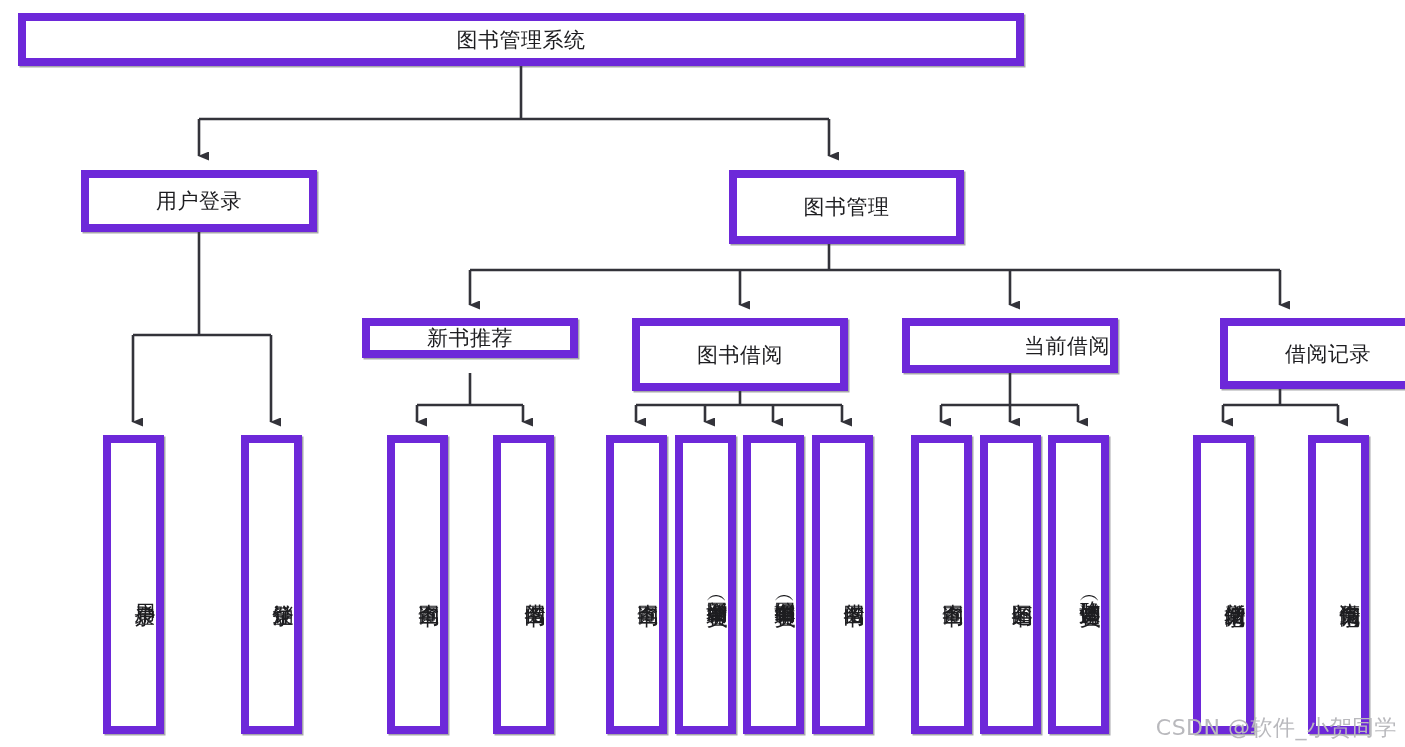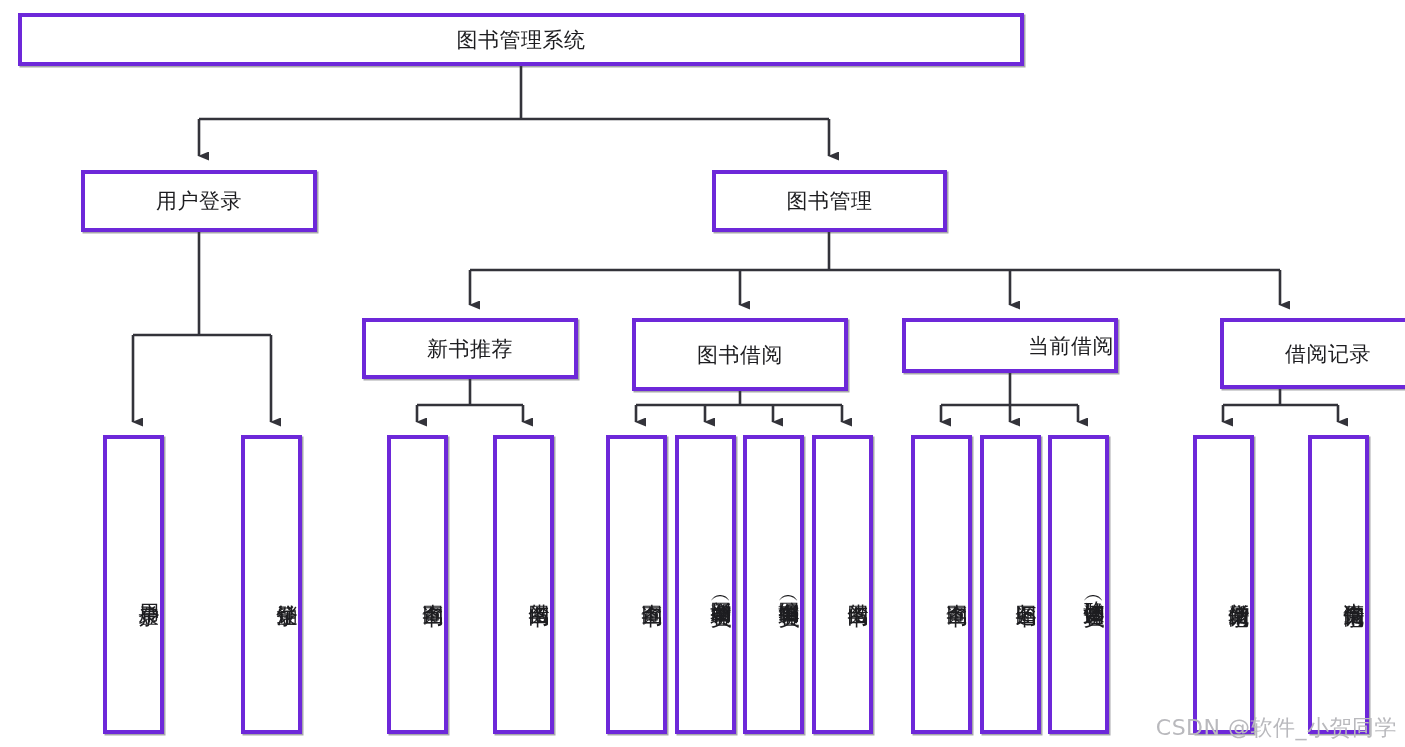--- a/index.html
+++ b/index.html
@@ -21,21 +21,21 @@
     position: absolute;
     left: 0;
     top: 0;
     width: 1405px;
     height: 747px;
   }
   .node {
     position: absolute;
     box-sizing: border-box;
     background: #ffffff;
-    border: 4px solid #6d28d9;
+    border: 8px solid #6d28d9;
     box-shadow: 1.5px 1.5px 0 rgba(60,60,66,0.45);
     display: flex;
     align-items: center;
     justify-content: center;
     color: #1d1d20;
   }
   .node.horizontal {
     font-size: 21px;
     letter-spacing: 0.5px;
   }
@@ -122,25 +122,25 @@
     </g>
   </svg>
 
   <div class="node horizontal" style="left:18px; top:13px; width:1006px; height:53px;">
     <span class="label">图书管理系统</span>
   </div>
 
   <div class="node horizontal" style="left:81px; top:170px; width:236px; height:62px;">
     <span class="label">用户登录</span>
   </div>
-  <div class="node horizontal" style="left:712px; top:170px; width:235px; height:62px;justify-content:center;">
+  <div class="node horizontal" style="left:729px; top:170px; width:235px; height:74px;justify-content:center;">
     <span class="label">图书管理</span>
   </div>
 
-  <div class="node horizontal" style="left:362px; top:318px; width:216px; height:61px;">
+  <div class="node horizontal" style="left:362px; top:318px; width:216px; height:40px;">
     <span class="label">新书推荐</span>
   </div>
   <div class="node horizontal" style="left:632px; top:318px; width:216px; height:73px;">
     <span class="label">图书借阅</span>
   </div>
   <div class="node horizontal" style="left:902px; top:318px; width:216px; height:55px;justify-content:flex-end;">
     <span class="label">当前借阅</span>
   </div>
   <div class="node horizontal" style="left:1220px; top:318px; width:216px; height:71px;">
     <span class="label">借阅记录</span>

